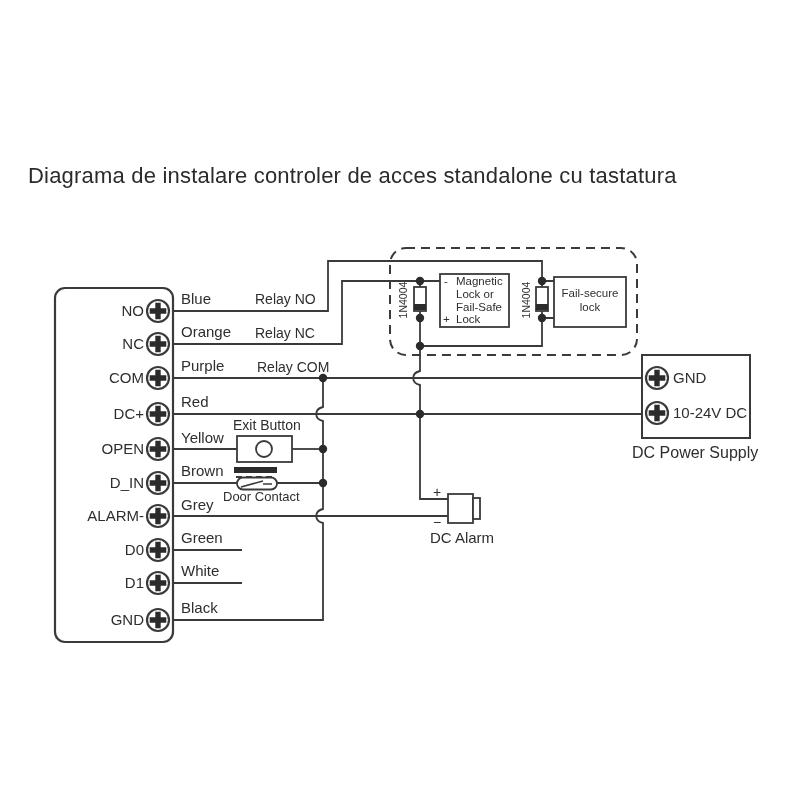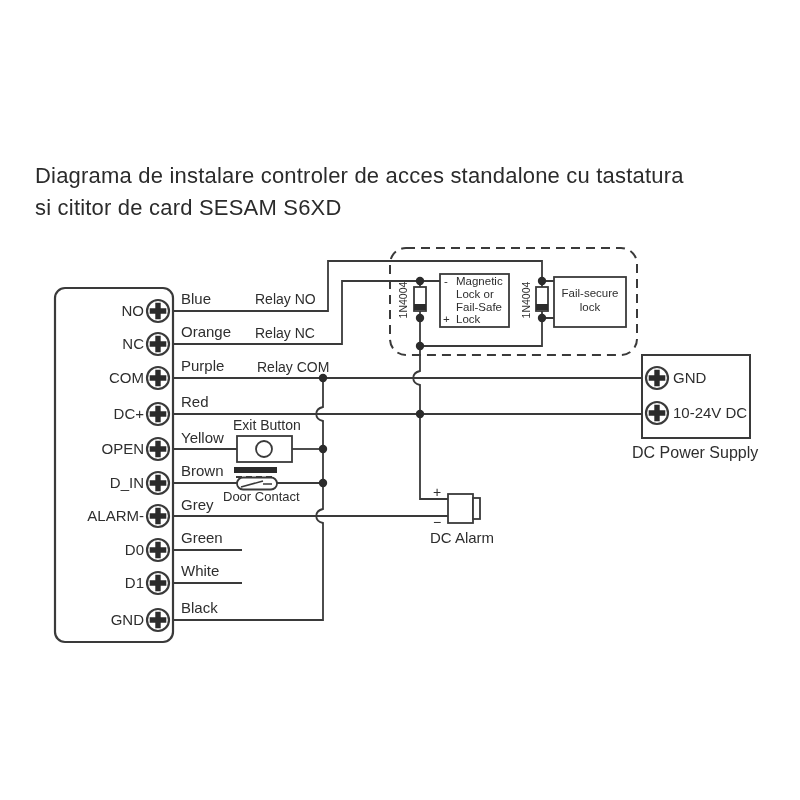--- a/index.html
+++ b/index.html
@@ -1,36 +1,35 @@
 <!DOCTYPE html>
 <html><head>
 <meta charset="utf-8">
 <style>
   html,body{margin:0;padding:0;background:#ffffff;}
   #canvas{position:relative;width:800px;height:800px;background:#ffffff;overflow:hidden;
           font-family:"Liberation Sans", sans-serif;}
-  .title{position:absolute;left:35px;top:160px;width:745px;color:#2b2b2b;
+  .title{position:absolute;left:28px;top:160px;width:745px;color:#2b2b2b;
          font-size:22px;line-height:32px;letter-spacing:0.2px;}
   svg{position:absolute;left:0;top:0;}
   svg text{fill:#2e2e2e;font-family:"Liberation Sans", sans-serif;}
   .t15{font-size:15px;}
   .t14{font-size:14px;}
   .t13{font-size:13px;}
   .t12{font-size:11.5px;}
   .t11{font-size:10.5px;}
   .t16{font-size:16px;}
 </style>
 </head>
 <body>
 
 <div id="canvas">
 
   <div class="title">
     <div>Diagrama de instalare controler de acces standalone cu tastatura</div>
-    <div>si cititor de card SESAM S6XD</div>
   </div>
 
   <svg width="800" height="800" viewBox="0 0 800 800">
     <defs>
       <g id="screw">
         <circle cx="0" cy="0" r="11" fill="#ffffff" stroke="#3a3a3a" stroke-width="2.2"></circle>
         <path d="M -2.7 -8.3 H 2.7 V -2.7 H 8.3 V 2.7 H 2.7 V 8.3 H -2.7 V 2.7 H -8.3 V -2.7 H -2.7 Z" fill="#2b2b2b"></path>
       </g>
     </defs>
 

